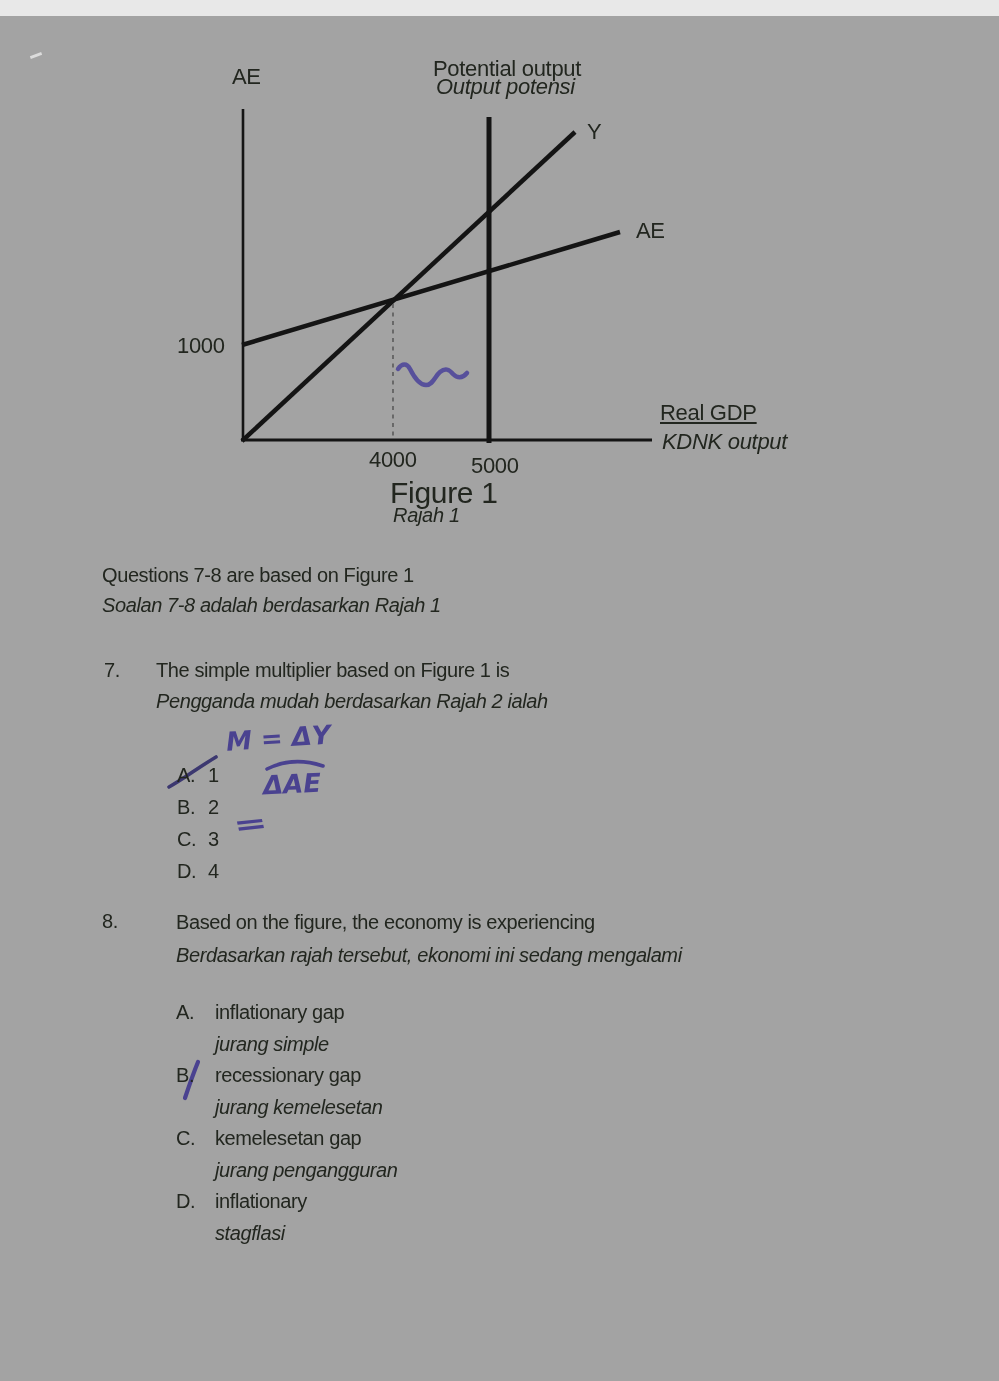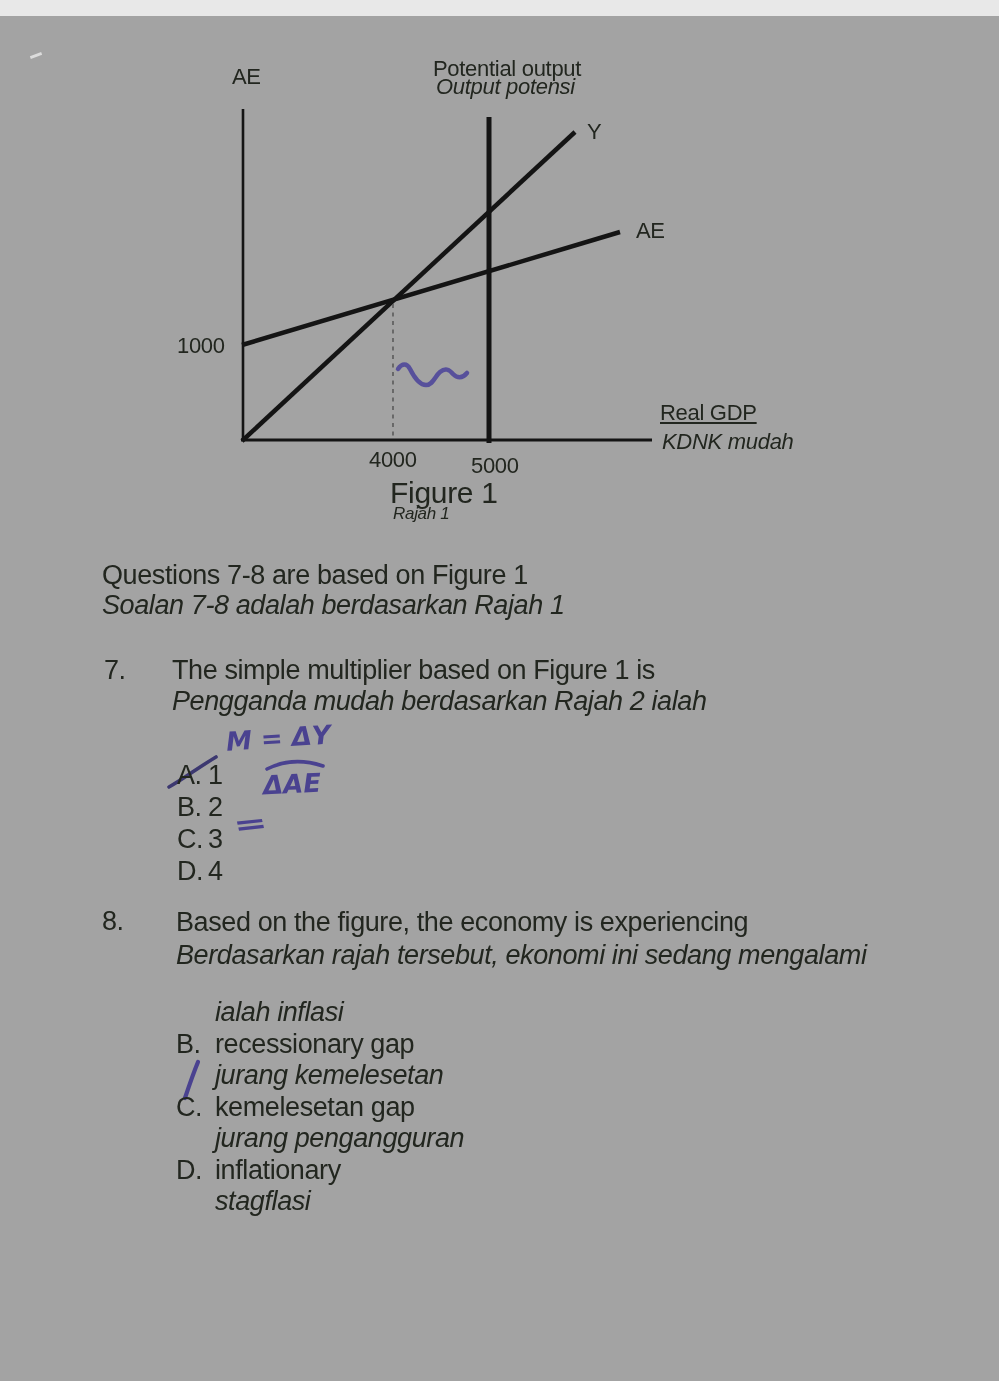--- a/index.html
+++ b/index.html
@@ -7,21 +7,21 @@
     position:relative;
     width:999px;height:1381px;
     margin:16px auto;
     background:#a3a3a3;
     font-family:"Liberation Sans", sans-serif;
     color:#22261f;
     overflow:hidden;
   }
   .abs{position:absolute;white-space:nowrap;}
   .lbl{font-size:22px;letter-spacing:-0.3px;}
-  .body-text{font-size:27px;letter-spacing:-0.4px;line-height:31px;}
+  .body-text{font-size:20px;letter-spacing:-0.4px;line-height:31px;}
   .it{font-style:italic;}
   .hand{
     font-family:"DejaVu Sans", sans-serif;
     font-weight:bold;font-style:italic;
     color:#4a4290;
   }
   .opt-row{display:block;}
   .letter{display:inline-block;}
   .q7-letter{width:31px;}
   .q8-letter{width:39px;}
@@ -66,32 +66,32 @@
   <div class="abs lbl it" style="left:436px;top:58px;">Output potensi</div>
 
   <div class="abs lbl" style="left:587px;top:103px;">Y</div>
   <div class="abs lbl" style="left:636px;top:202px;">AE</div>
 
   <div class="abs lbl" style="left:177px;top:317px;">1000</div>
   <div class="abs lbl" style="left:369px;top:431px;">4000</div>
   <div class="abs lbl" style="left:471px;top:437px;">5000</div>
 
   <div class="abs lbl" style="left:660px;top:384px;text-decoration:underline;">Real GDP</div>
-  <div class="abs lbl it" style="left:662px;top:413px;">KDNK mudah</div>
+  <div class="abs lbl it" style="left:662px;top:413px;">KDNK output</div>
 
   <div class="abs lbl" style="left:390px;top:460px;font-size:30px;">Figure 1</div>
-  <div class="abs lbl it" style="left:393px;top:488px;font-size:17px;">Rajah 1</div>
+  <div class="abs lbl it" style="left:393px;top:488px;font-size:20px;">Rajah 1</div>
 
   <div class="abs body-text" style="left:102px;top:544px;line-height:30px;">
     <div>Questions 7-8 are based on Figure 1</div>
     <div class="it">Soalan 7-8 adalah berdasarkan Rajah 1</div>
   </div>
 
   <div class="abs body-text" style="left:104px;top:639px;">7.</div>
-  <div class="abs body-text" style="left:172px;top:639px;">
+  <div class="abs body-text" style="left:156px;top:639px;">
     <div>The simple multiplier based on Figure 1 is</div>
     <div class="it">Pengganda mudah berdasarkan Rajah 2 ialah</div>
   </div>
 
   <div class="abs hand" style="left:226px;top:707px;font-size:26px;transform:rotate(-4deg);">M = ΔY</div>
   <div class="abs hand" style="left:263px;top:753px;font-size:26px;transform:rotate(-3deg);">ΔAE</div>
   <div class="abs hand" style="left:230px;top:794px;font-size:26px;transform:scale(1.55,1.05) rotate(-9deg);transform-origin:left top;">=</div>
 
   <div class="abs body-text" style="left:177px;top:743px;line-height:32px;">
     <div class="opt-row">
@@ -108,21 +108,24 @@
     </div>
   </div>
 
   <div class="abs body-text" style="left:102px;top:890px;">8.</div>
   <div class="abs body-text" style="left:176px;top:890px;line-height:33px;">
     <div>Based on the figure, the economy is experiencing</div>
     <div class="it">Berdasarkan rajah tersebut, ekonomi ini sedang mengalami</div>
   </div>
 
   <div class="abs body-text" style="left:176px;top:981px;line-height:31.5px;">
-    <div class="opt-row it q8-ms">ialah inflasi</div>
+    <div class="opt-row">
+      <span class="letter q8-letter">A.</span><span>inflationary gap</span>
+    </div>
+    <div class="opt-row it q8-ms">jurang simple</div>
 
     <div class="opt-row">
       <span class="letter q8-letter">B.</span><span>recessionary gap</span>
     </div>
     <div class="opt-row it q8-ms">jurang kemelesetan</div>
 
     <div class="opt-row">
       <span class="letter q8-letter">C.</span><span>kemelesetan gap</span>
     </div>
     <div class="opt-row it q8-ms">jurang pengangguran</div>

